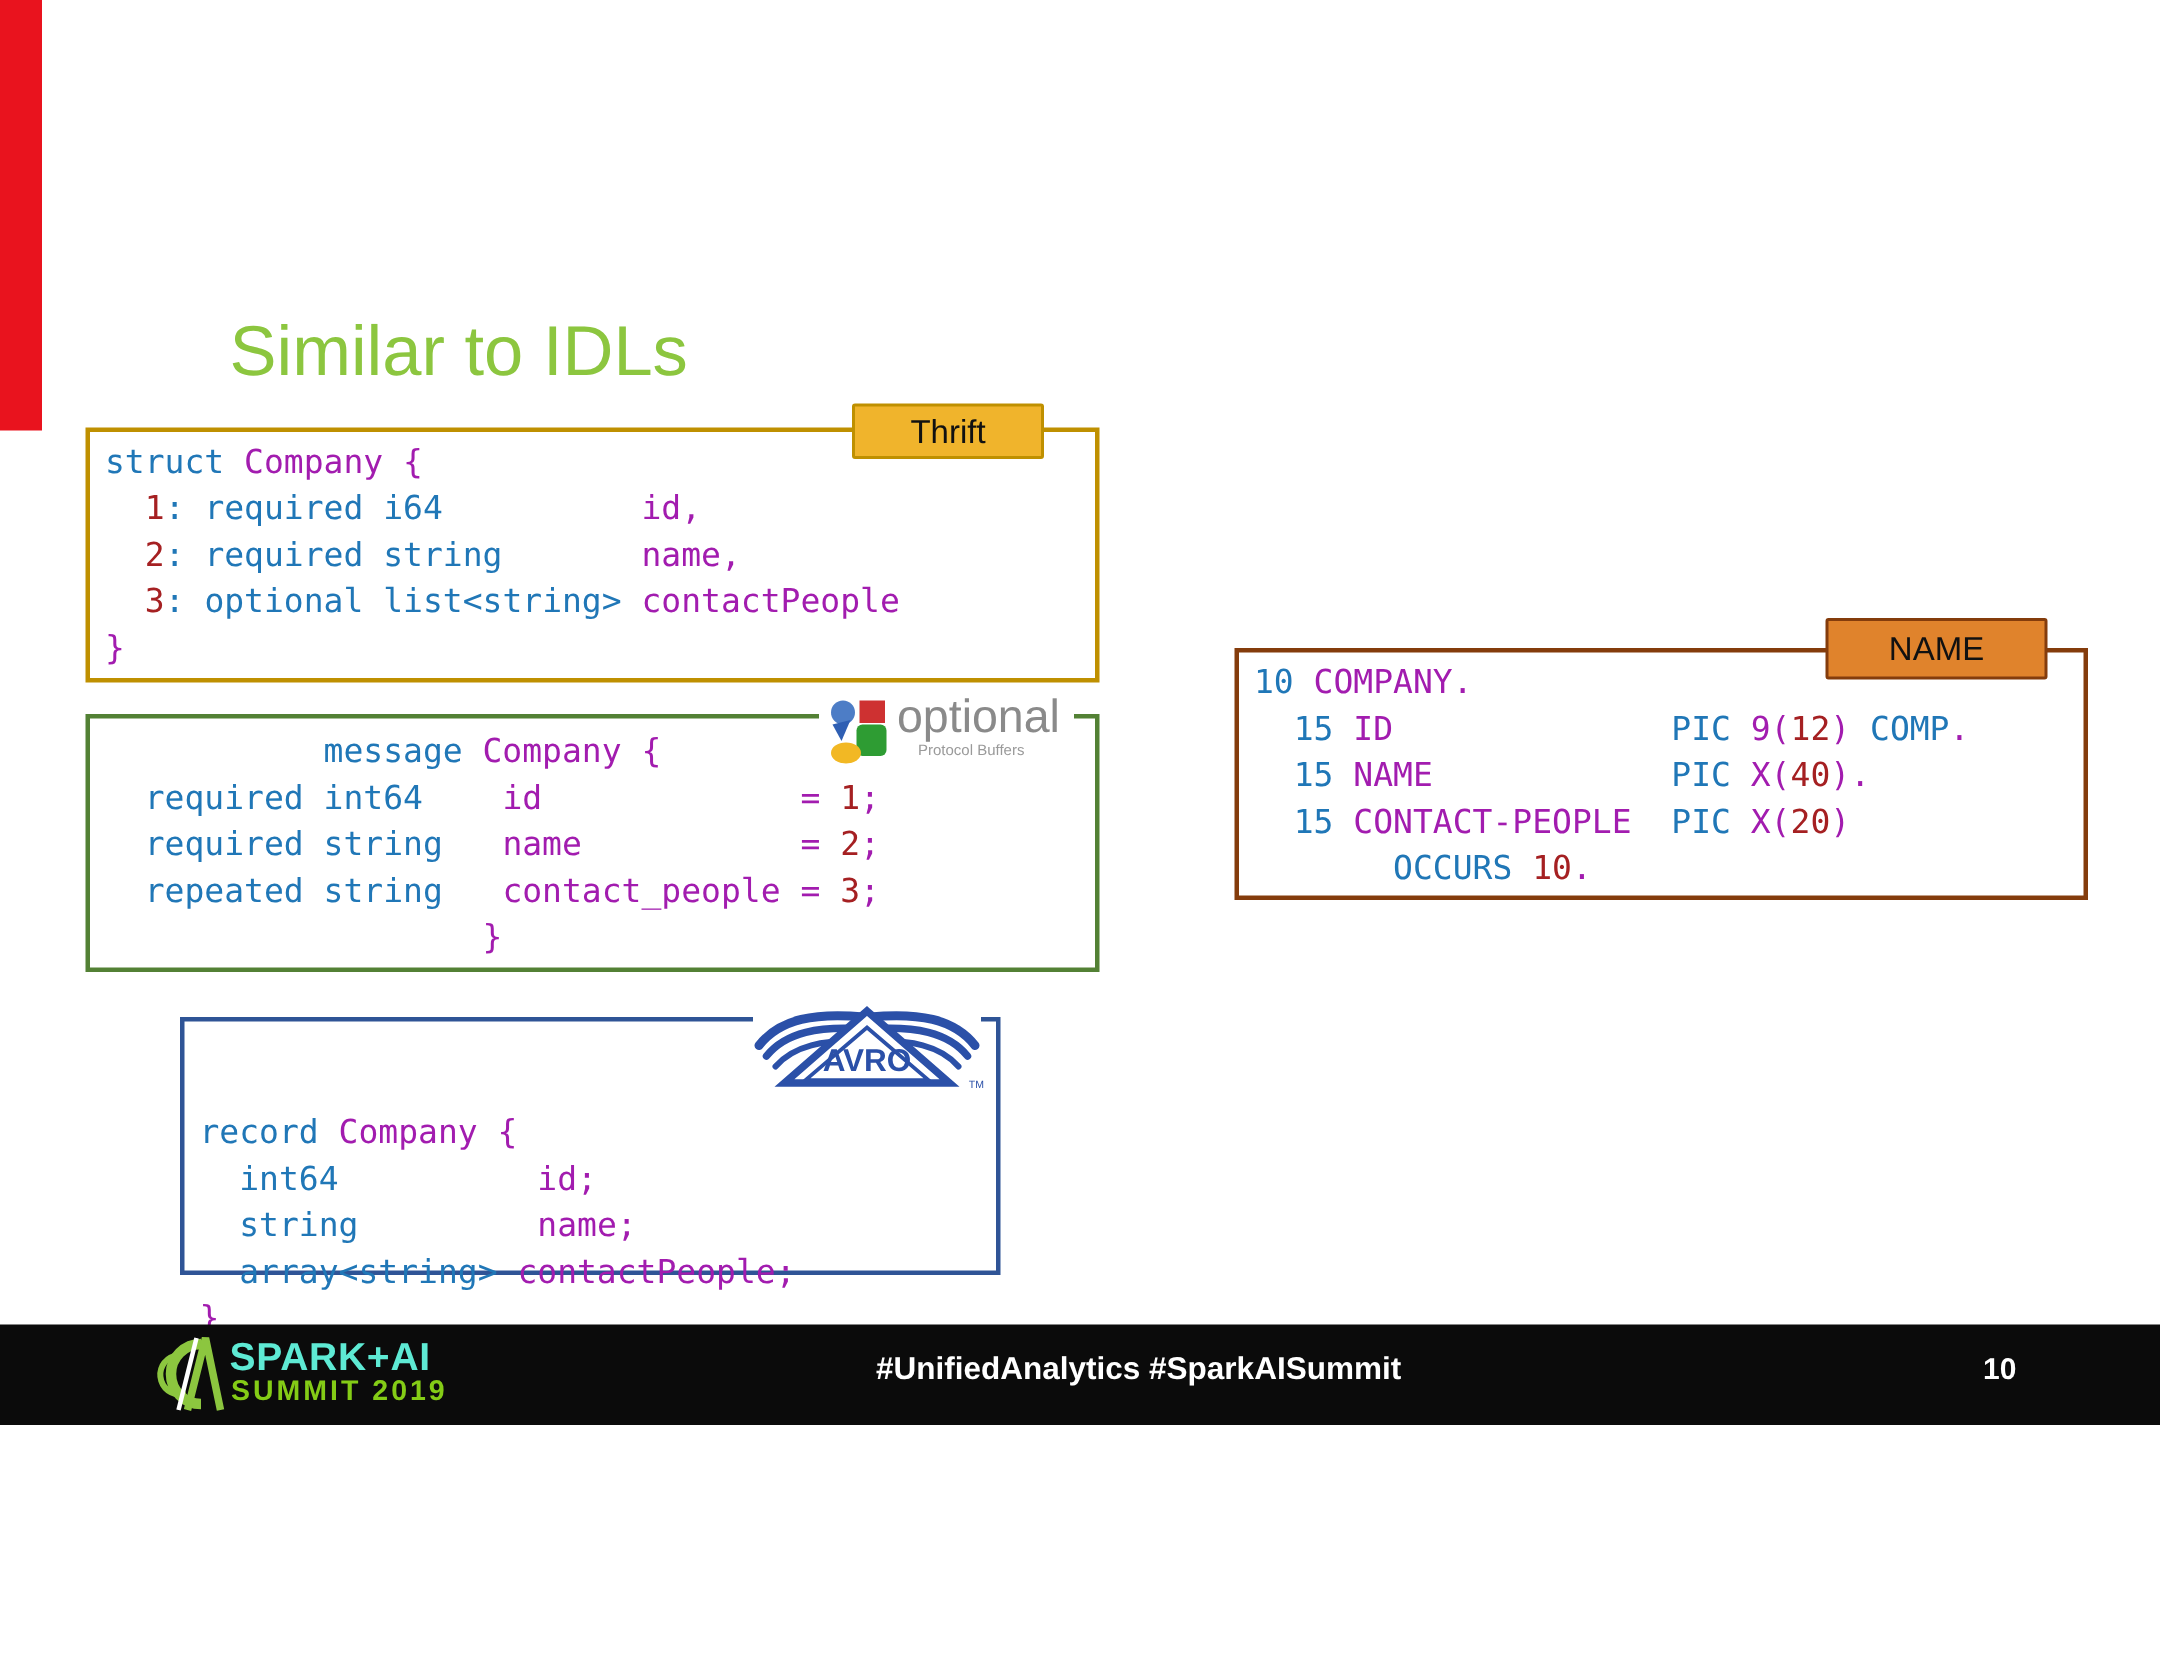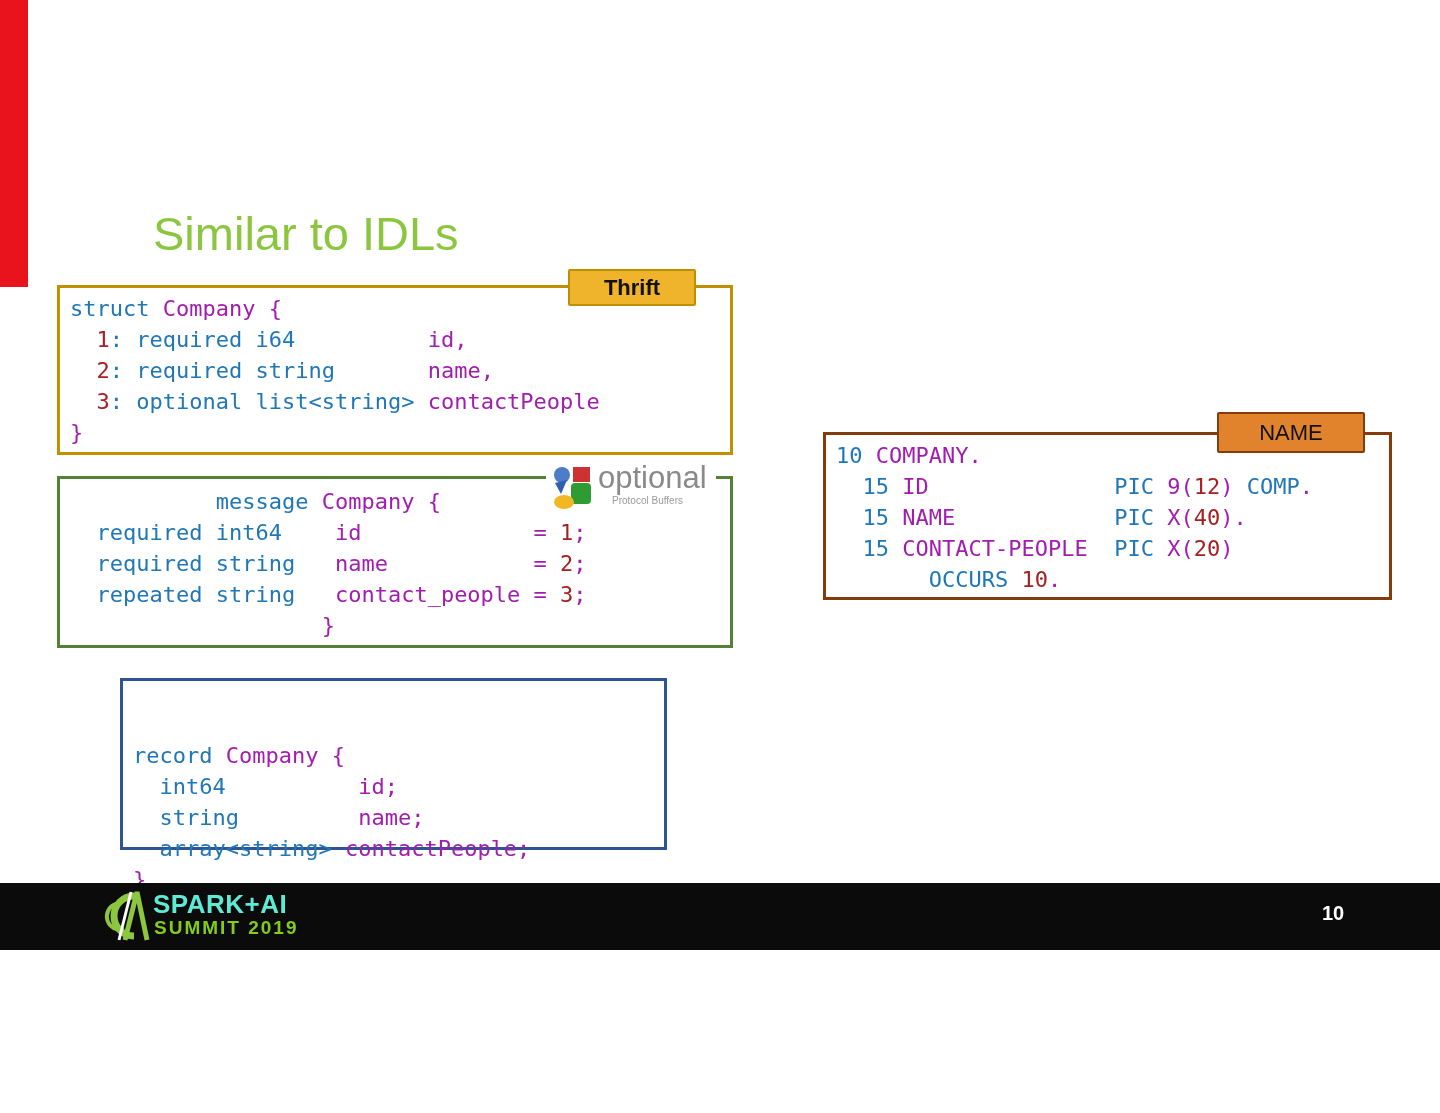--- a/index.html
+++ b/index.html
@@ -27,21 +27,21 @@
   .code-cobol{left:836px;top:440px;}
   .code-avro{left:133px;top:720px;margin-top:20px;}
   .tk-k{color:#2077B7;}
   .tk-n{color:#A52022;}
   .tk-p{color:#a21caf;}
 
   
   .tab{position:absolute;box-sizing:border-box;text-align:center;font-size:22px;color:#111;
        border-style:solid;border-width:2px;border-radius:2px;}
   .tab-thrift{left:568px;top:269px;width:128px;height:37px;line-height:33px;
-              background:#F0B42C;border-color:#BF9000;font-weight:bold;}
+              background:#F0B42C;border-color:#BF9000;}
   .tab-cobol{left:1217px;top:412px;width:148px;height:41px;line-height:37px;
              background:#E0832C;border-color:#843C0C;}
 
   
   .pb-logo{position:absolute;left:546px;top:464px;width:170px;height:48px;background:#ffffff;}
   .pb-icon{position:absolute;left:6px;top:2px;}
   .pb-word{position:absolute;left:52px;top:-4px;font-size:31px;color:#8a8a8a;
            font-family:"Liberation Sans",sans-serif;}
   .pb-sub{position:absolute;left:66px;top:31px;font-size:10px;color:#9a9a9a;}
 
@@ -86,29 +86,46 @@
     <span class="pb-word">optional</span>
     <span class="pb-sub">Protocol Buffers</span>
   </div>
   <div class="code code-protobuf"><div class="code-line"><span class="tk-k">message</span><span class="tk-p"> Company {</span></div><div class="code-line"><span class="tk-p">  </span><span class="tk-k">required int64</span><span class="tk-p">    id             = </span><span class="tk-n">1</span><span class="tk-p">;</span></div><div class="code-line"><span class="tk-p">  </span><span class="tk-k">required string</span><span class="tk-p">   name           = </span><span class="tk-n">2</span><span class="tk-p">;</span></div><div class="code-line"><span class="tk-p">  </span><span class="tk-k">repeated string</span><span class="tk-p">   contact_people = </span><span class="tk-n">3</span><span class="tk-p">;</span></div><div class="code-line"><span class="tk-p">}</span></div></div>
 
   <div class="codebox box-cobol"></div>
   <div class="tab tab-cobol">NAME</div>
   <div class="code code-cobol"><div class="code-line"><span class="tk-k">10</span><span class="tk-p"> COMPANY.</span></div><div class="code-line"><span class="tk-p">  </span><span class="tk-k">15</span><span class="tk-p"> ID              </span><span class="tk-k">PIC</span><span class="tk-p"> 9(</span><span class="tk-n">12</span><span class="tk-p">) </span><span class="tk-k">COMP</span><span class="tk-p">.</span></div><div class="code-line"><span class="tk-p">  </span><span class="tk-k">15</span><span class="tk-p"> NAME            </span><span class="tk-k">PIC</span><span class="tk-p"> X(</span><span class="tk-n">40</span><span class="tk-p">).</span></div><div class="code-line"><span class="tk-p">  </span><span class="tk-k">15</span><span class="tk-p"> CONTACT-PEOPLE  </span><span class="tk-k">PIC</span><span class="tk-p"> X(</span><span class="tk-n">20</span><span class="tk-p">)</span></div><div class="code-line"><span class="tk-p">       </span><span class="tk-k">OCCURS</span><span class="tk-p"> </span><span class="tk-n">10</span><span class="tk-p">.</span></div></div>
 
   <div class="codebox box-avro"></div>
+  <div class="avro-logo">
+    <svg width="152" height="60" viewBox="0 0 152 60">
+      <g stroke="#2B50A8" fill="none" stroke-linecap="round">
+        <path d="M4 28 C18 10 42 6 74 9" stroke-width="6"></path>
+        <path d="M9 35 C22 19 44 15 74 17" stroke-width="5"></path>
+        <path d="M15 42 C27 28 47 24 74 25" stroke-width="4"></path>
+        <path d="M148 28 C134 10 110 6 78 9" stroke-width="6"></path>
+        <path d="M143 35 C130 19 108 15 78 17" stroke-width="5"></path>
+        <path d="M137 42 C125 28 105 24 78 25" stroke-width="4"></path>
+      </g>
+      <polygon points="76,5 131,53 21,53" fill="#ffffff" stroke="#2B50A8" stroke-width="5"></polygon>
+      <polygon points="76,16 117,51 35,51" fill="none" stroke="#2B50A8" stroke-width="2.5"></polygon>
+      <text x="76" y="45" text-anchor="middle" font-family="Liberation Sans, sans-serif" font-size="21" font-weight="bold" fill="#2B50A8">AVRO</text>
+    </svg>
+    <span class="avro-tm">TM</span>
+  </div>
   <div class="code code-avro"><div class="code-line"><span class="tk-k">record</span><span class="tk-p"> Company {</span></div><div class="code-line"><span class="tk-p">  </span><span class="tk-k">int64</span><span class="tk-p">          id;</span></div><div class="code-line"><span class="tk-p">  </span><span class="tk-k">string</span><span class="tk-p">         name;</span></div><div class="code-line"><span class="tk-p">  </span><span class="tk-k">array&lt;string&gt;</span><span class="tk-p"> contactPeople;</span></div><div class="code-line"><span class="tk-p">}</span></div></div>
 
   <div class="footer">
     <span class="brand-mark">
       <svg width="56" height="56" viewBox="0 0 56 56">
         <path d="M40 8 A18 18 0 1 0 40 48" stroke="#8CC63F" stroke-width="7" fill="none"></path>
         <path d="M22 16 A11 11 0 1 0 30 41" stroke="#8CC63F" stroke-width="4" fill="none"></path>
         <path d="M31 52 L43 4 L53 52" stroke="#8CC63F" stroke-width="5" fill="none"></path>
         <path d="M25 52 L37 4" stroke="#ffffff" stroke-width="3" fill="none"></path>
       </svg>
     </span>
     <span class="brand-line1">SPARK+AI</span>
     <span class="brand-line2">SUMMIT 2019</span>
+    <span class="footer-hashtags">#UnifiedAnalytics #SparkAISummit</span>
     <span class="footer-page">10</span>
   </div>
 
 </div>
 
 </body></html>

